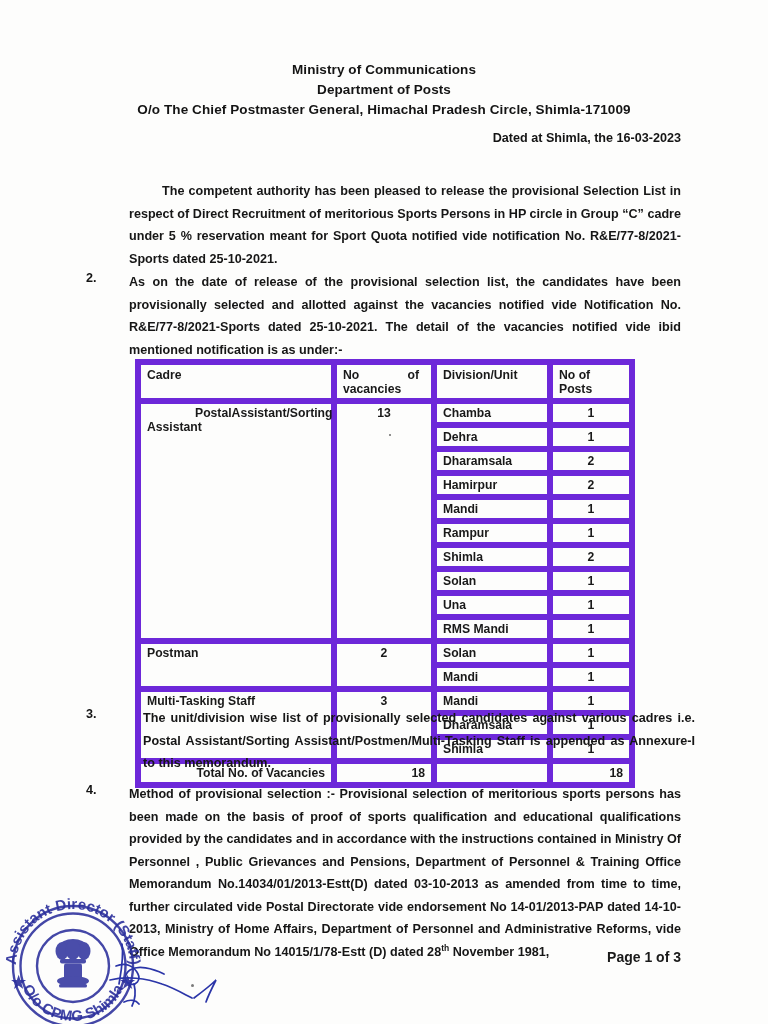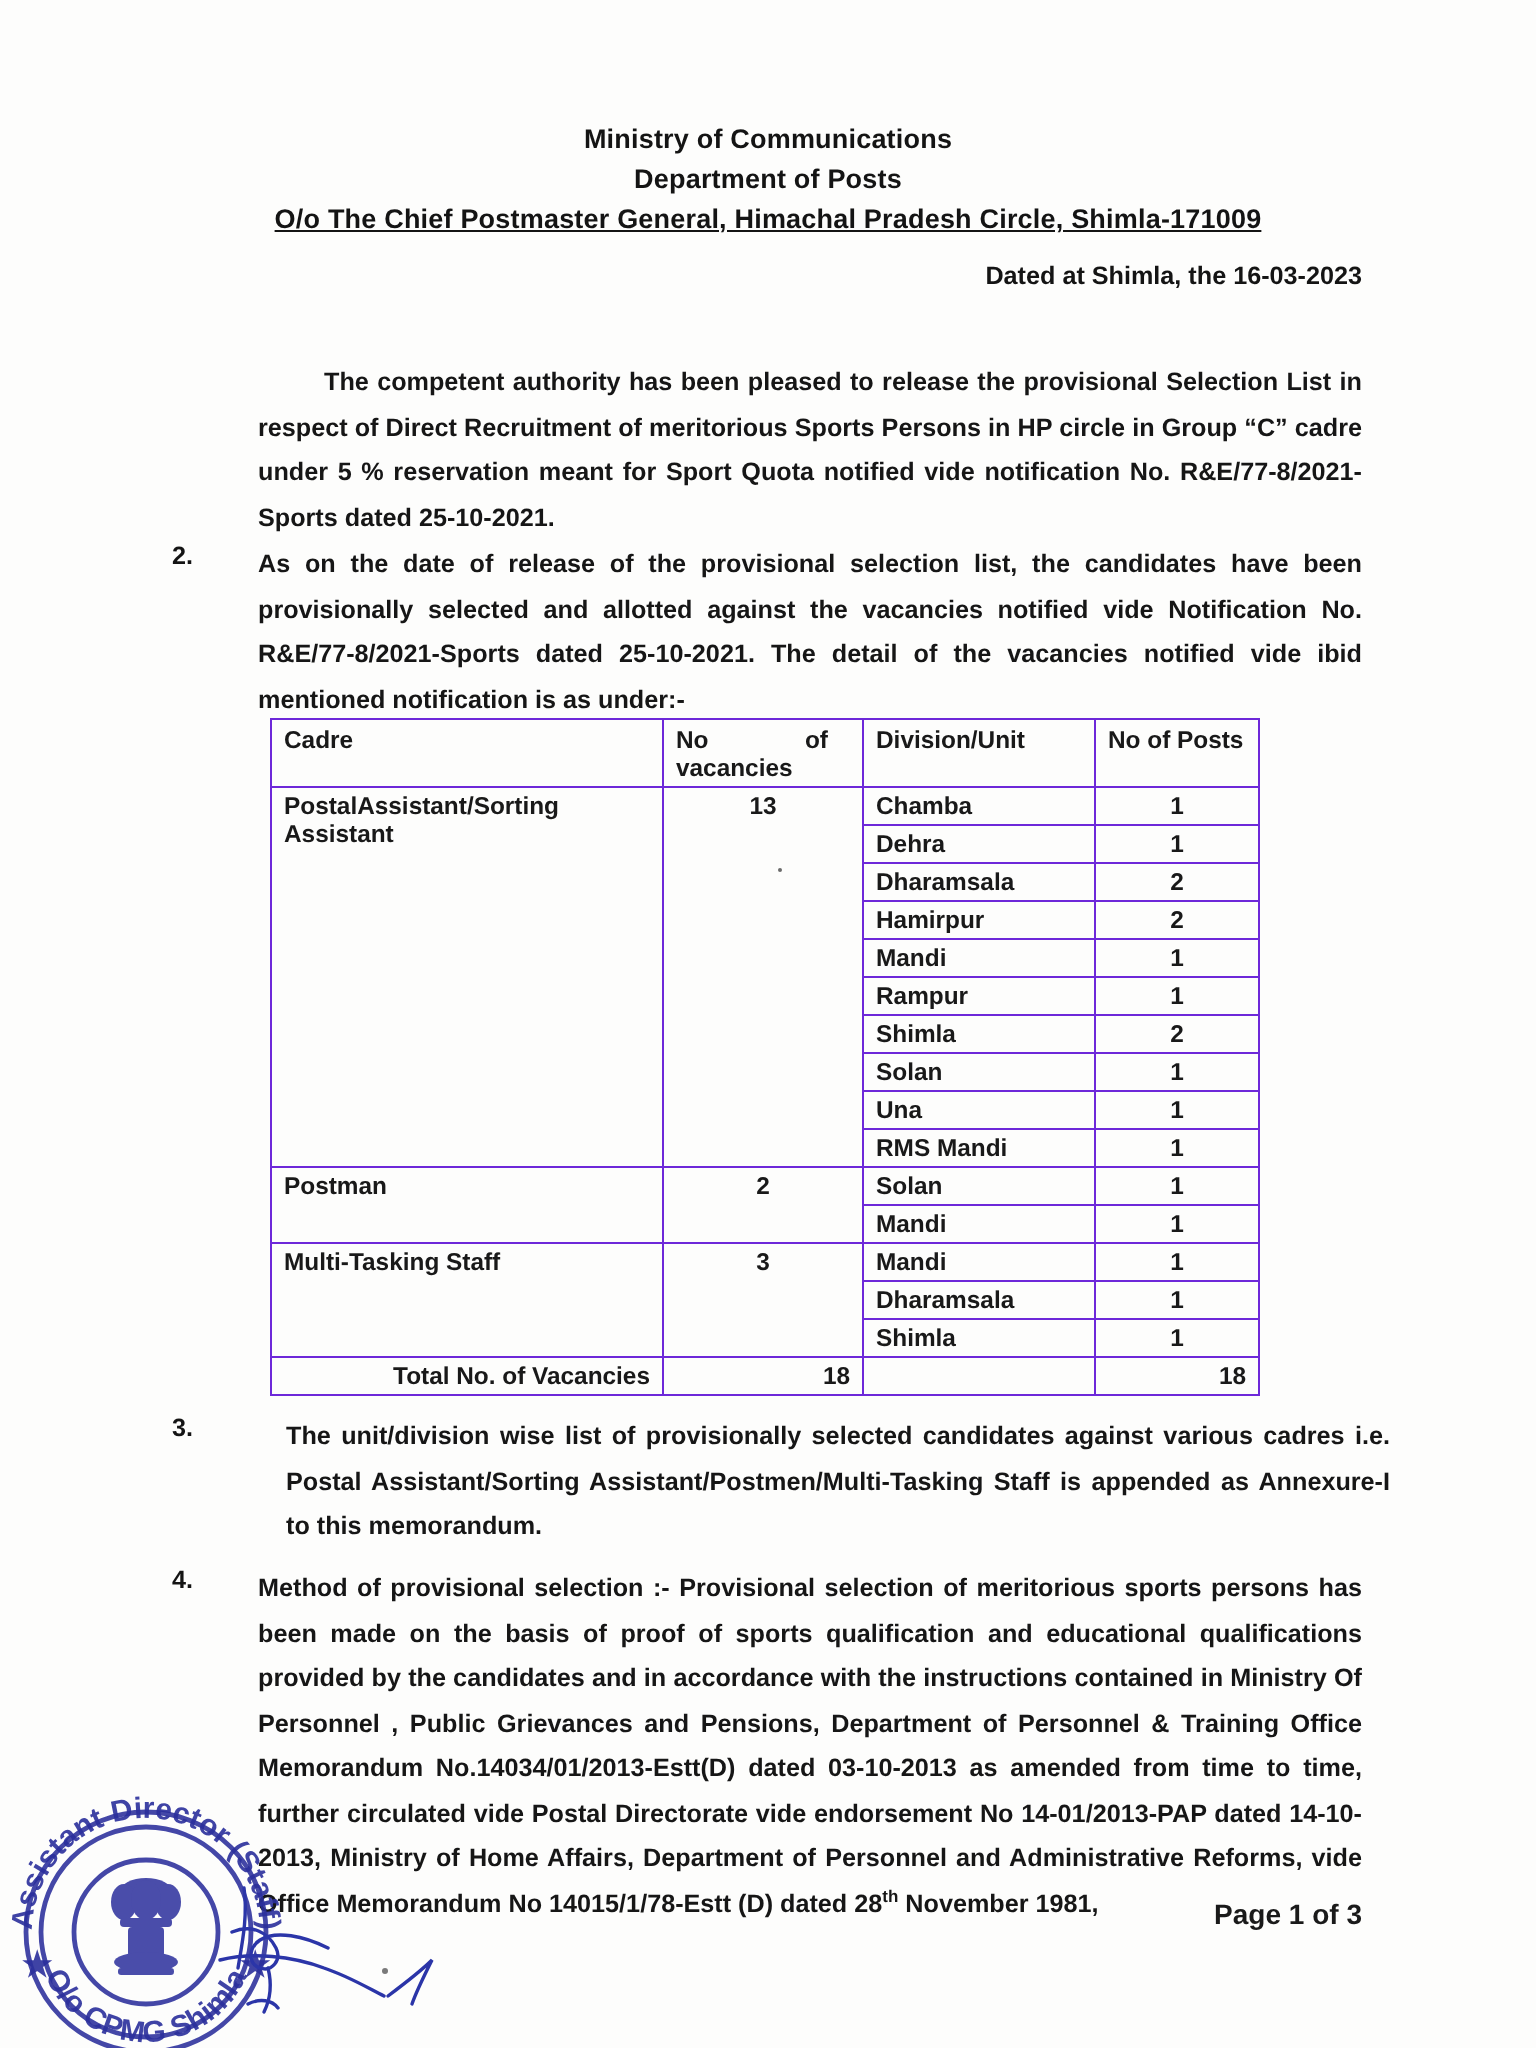--- a/index.html
+++ b/index.html
@@ -31,21 +31,21 @@
   }
   .letterhead div {
     font-weight: 700;
     font-size: 13.5px;
     letter-spacing: .1px;
     line-height: 20px;
     color: #141414;
   }
   .lh-1 { font-size: 13.5px; }
   .lh-2 { font-size: 13.5px; }
-  .lh-3 { font-size: 14px; text-decoration: underline; }
+  .lh-3 { font-size: 14px; }
 
   .memo-block {
     position: absolute;
     right: 87px;
     top: 129px;
     text-align: right;
   }
   .memo-block div {
     font-weight: 700;
     font-size: 12.6px;
@@ -91,21 +91,21 @@
   
   .vac-table {
     position: absolute;
     left: 135px;
     top: 359px;
     width: 494px;
     border-collapse: collapse;
     table-layout: fixed;
   }
   .vac-table td, .vac-table th {
-    border: 1px solid #6d28d9;
+    border: 6px solid #6d28d9;
     font-size: 12.2px;
     font-weight: 600;
     color: #191919;
     padding: 2px 6px;
     vertical-align: top;
     height: 17.6px;
     box-sizing: border-box;
   }
   .vac-table th {
     font-weight: 700;
@@ -122,20 +122,21 @@
     display: flex;
     justify-content: space-between;
     width: 76px;
   }
   .cadre-cell {
     text-align: justify;
     text-justify: inter-word;
   }
   .cadre-cell .jline {
     display: flex;
+    margin-left: 48px;
   }
   .num-center { text-align: center; }
   .total-row td {
     font-weight: 700;
     border-top: 1.6px solid #6f6f6f;
     text-align: right;
   }
   .total-row .tl { font-weight: 700; }
   .dot-speck {
     position: absolute;

